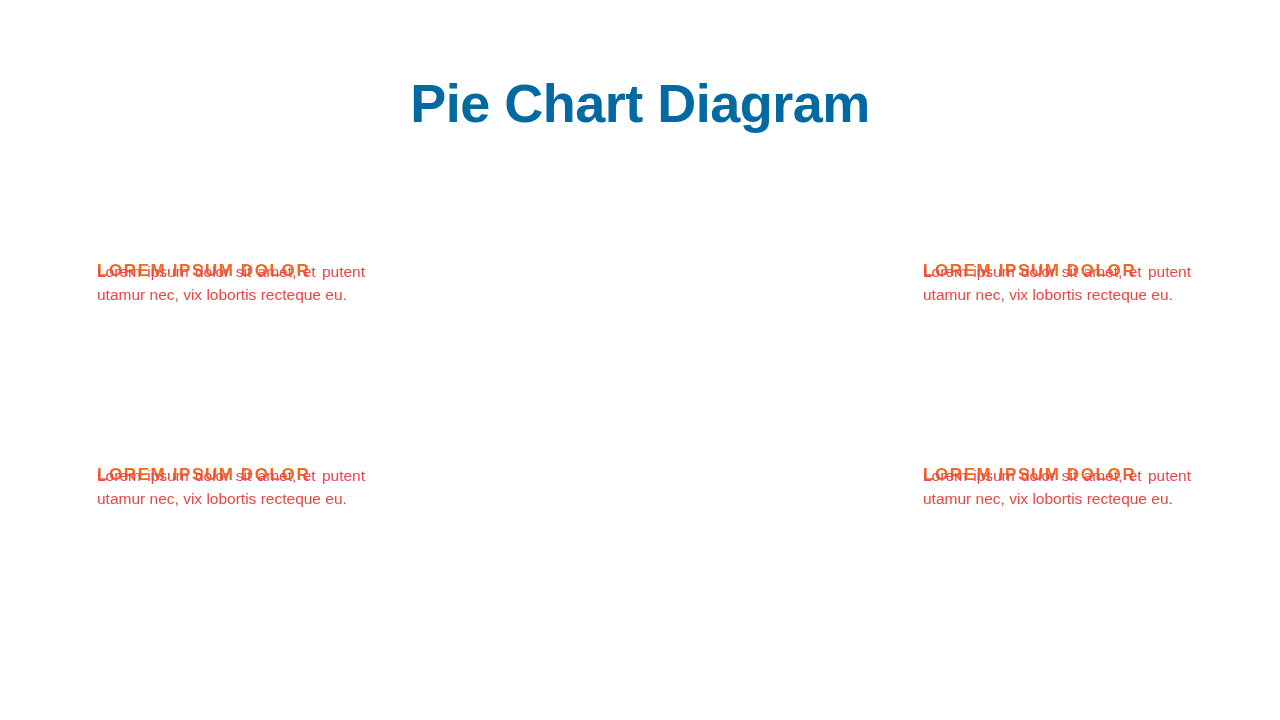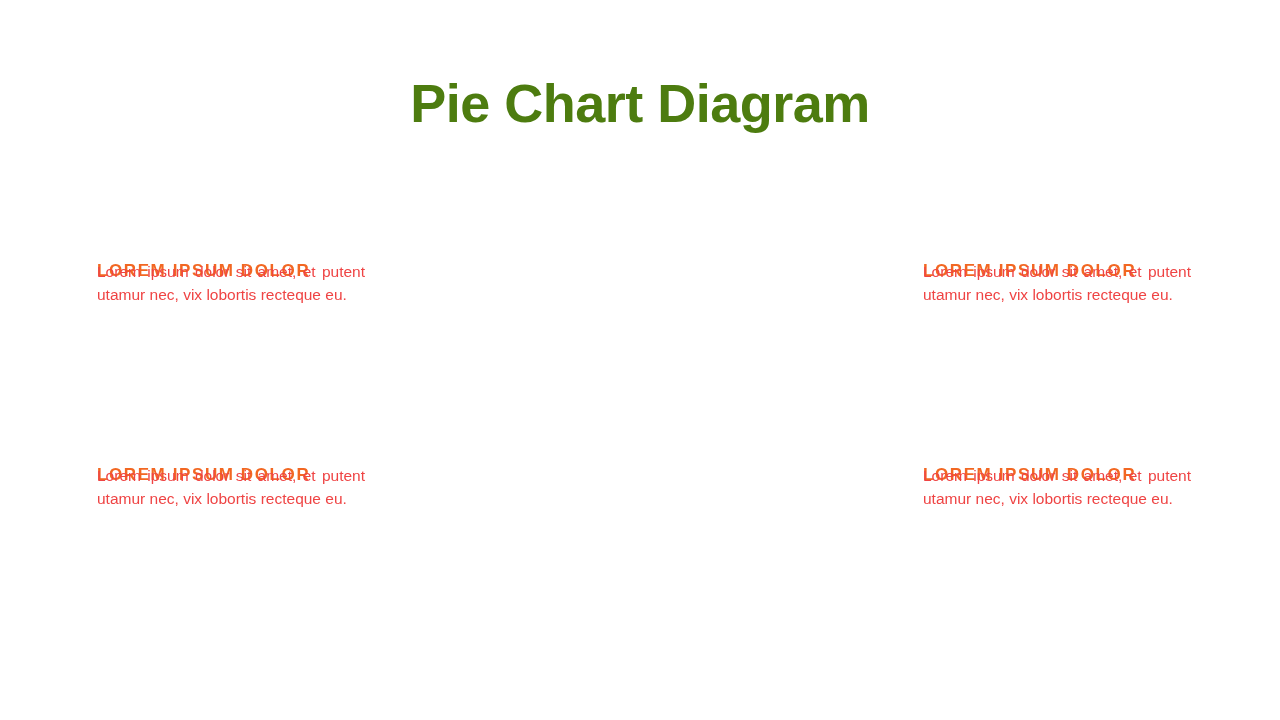--- a/index.html
+++ b/index.html
@@ -25,21 +25,21 @@
   
   #page-title {
     position: absolute;
     left: 0;
     top: 74px;
     width: 1280px;
     text-align: center;
     font-size: 54px;
     font-weight: bold;
     letter-spacing: -0.5px;
-    color: #4d7c0f;
+    color: #0369a1;
     line-height: 1.1;
     white-space: nowrap;
   }
 
   
   .text-block {
     position: absolute;
     width: 268px;
   }
   .block-heading {

